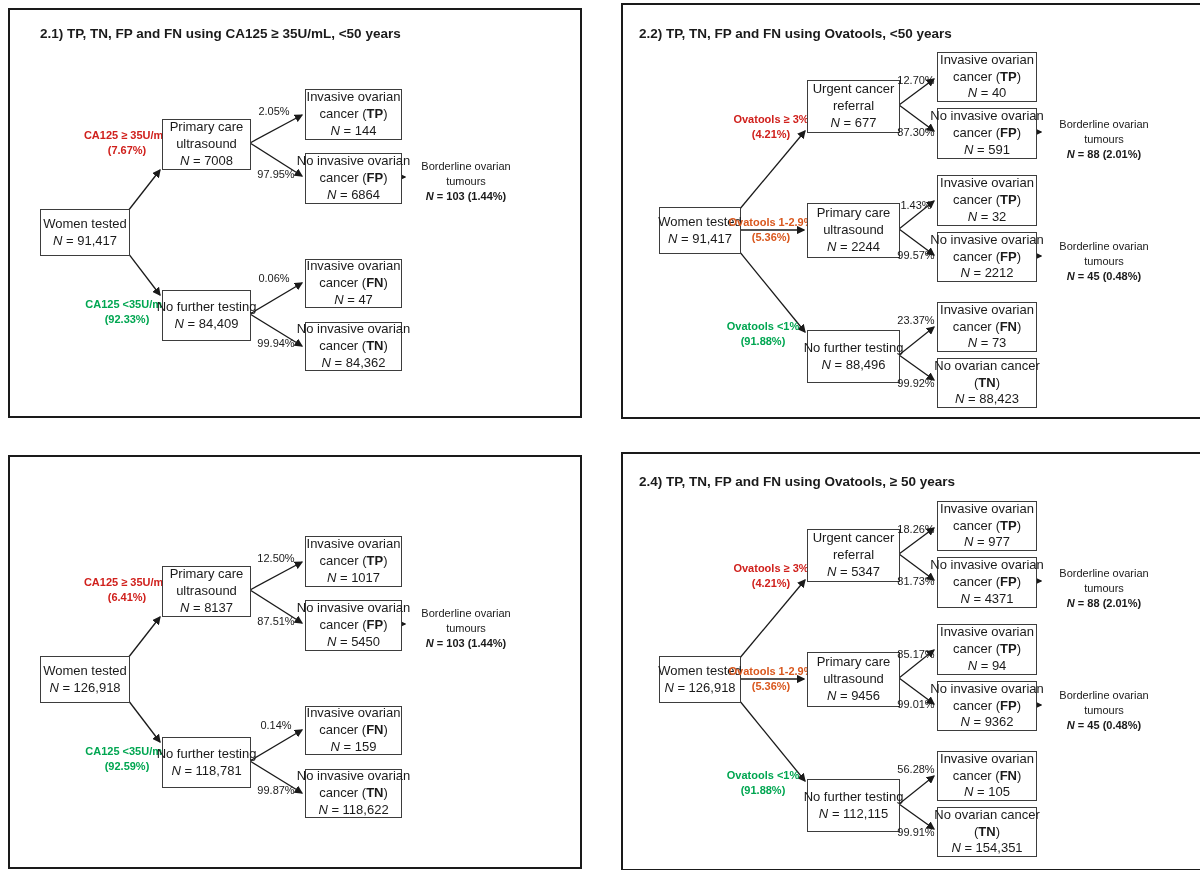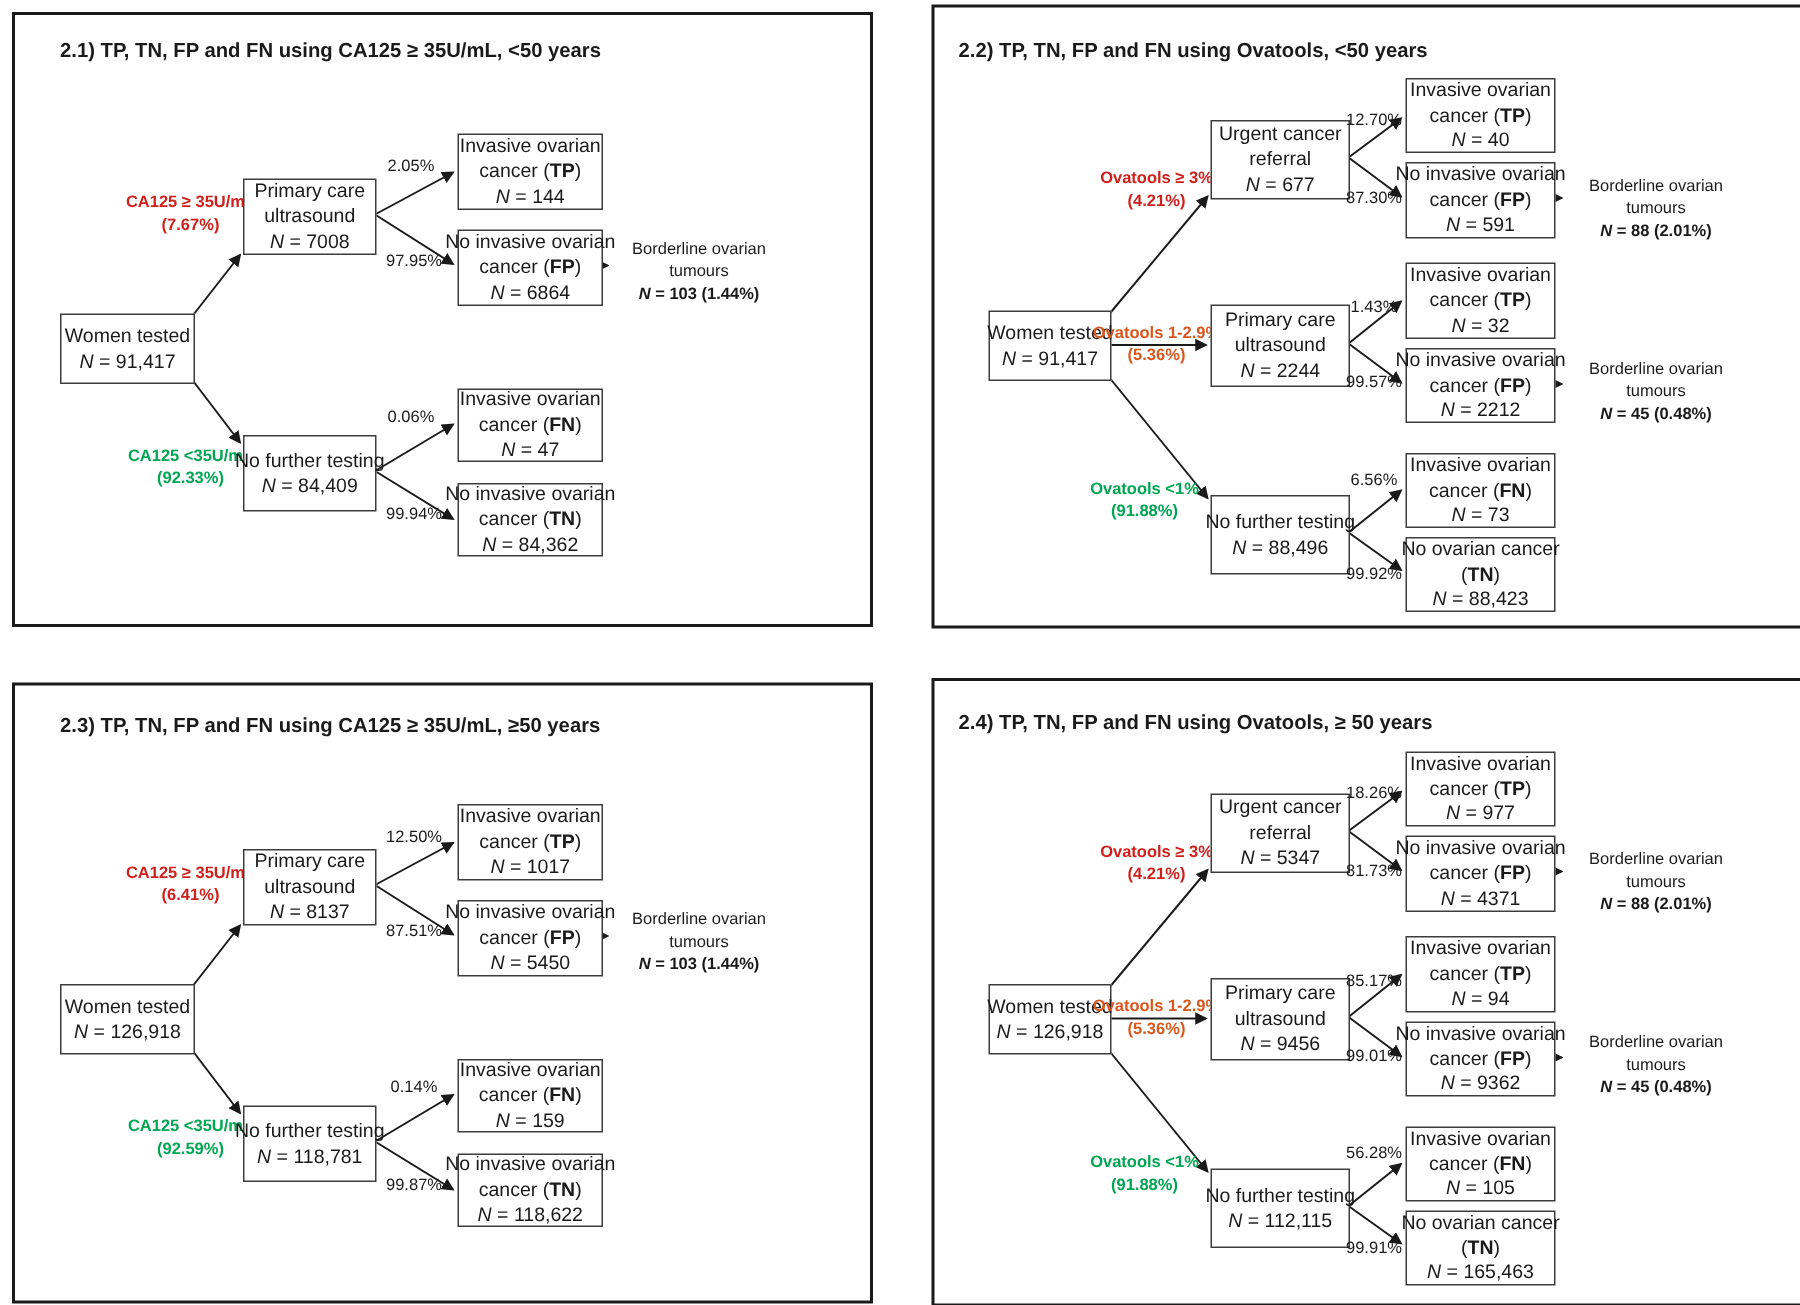--- a/index.html
+++ b/index.html
@@ -168,21 +168,21 @@
       <div class="nline"><span class="it">N</span> <span>= 45 (0.48%)</span></div>
     </div>
     <div class="blabel c-green" style="left:88px;top:314px;width:104px">
       <div>Ovatools &lt;1%</div>
       <div>(91.88%)</div>
     </div>
     <div class="box" style="left:184px;top:325px;width:91px;height:51px">
       <div>No further testing</div>
       <div><span class="it">N</span> <span>= 88,496</span></div>
     </div>
-    <div class="pct" style="left:265px;top:309px;width:56px">6.56%</div>
+    <div class="pct" style="left:265px;top:309px;width:56px">23.37%</div>
     <div class="box" style="left:314px;top:297px;width:98px;height:48px">
       <div>Invasive ovarian</div>
       <div><span>cancer (</span><b>FN</b><span>)</span></div>
       <div><span class="it">N</span> <span>= 73</span></div>
     </div>
     <div class="pct" style="left:265px;top:372px;width:56px">99.92%</div>
     <div class="box" style="left:314px;top:353px;width:98px;height:48px">
       <div>No ovarian cancer</div>
       <div><span>(</span><b>TN</b><span>)</span></div>
       <div><span class="it">N</span> <span>= 88,423</span></div>
@@ -192,21 +192,20 @@
   <div class="panel" id="p3" style="left:8px;top:455px;width:570px;height:410px">
     <svg class="arrows">
       <line x1="118" y1="201" x2="150" y2="160" marker-end="url(#arr)"></line>
       <line x1="118" y1="243" x2="150" y2="285" marker-end="url(#arr)"></line>
       <line x1="240" y1="133" x2="292" y2="105" marker-end="url(#arr)"></line>
       <line x1="240" y1="133" x2="292" y2="166" marker-end="url(#arr)"></line>
       <line x1="240" y1="304" x2="292" y2="273" marker-end="url(#arr)"></line>
       <line x1="240" y1="304" x2="292" y2="336" marker-end="url(#arr)"></line>
       <line x1="391" y1="167" x2="395" y2="167" marker-end="url(#arr)"></line>
     </svg>
-    <div class="title" style="left:30px;top:19px">2.3) TP, TN, FP and FN using CA125 ≥ 35U/mL, ≥50 years</div>
     <div class="box" style="left:30px;top:199px;width:88px;height:45px">
       <div>Women tested</div>
       <div><span class="it">N</span> <span>= 126,918</span></div>
     </div>
     <div class="blabel c-red" style="left:55px;top:118px;width:124px">
       <div>CA125 ≥ 35U/mL</div>
       <div>(6.41%)</div>
     </div>
     <div class="box" style="left:152px;top:109px;width:87px;height:49px">
       <div>Primary care</div>
@@ -334,17 +333,17 @@
     <div class="pct" style="left:265px;top:309px;width:56px">56.28%</div>
     <div class="box" style="left:314px;top:297px;width:98px;height:48px">
       <div>Invasive ovarian</div>
       <div><span>cancer (</span><b>FN</b><span>)</span></div>
       <div><span class="it">N</span> <span>= 105</span></div>
     </div>
     <div class="pct" style="left:265px;top:372px;width:56px">99.91%</div>
     <div class="box" style="left:314px;top:353px;width:98px;height:48px">
       <div>No ovarian cancer</div>
       <div><span>(</span><b>TN</b><span>)</span></div>
-      <div><span class="it">N</span> <span>= 165,463</span></div>
+      <div><span class="it">N</span> <span>= 154,351</span></div>
     </div>
   </div>
 
 </div>
 
 </body></html>

